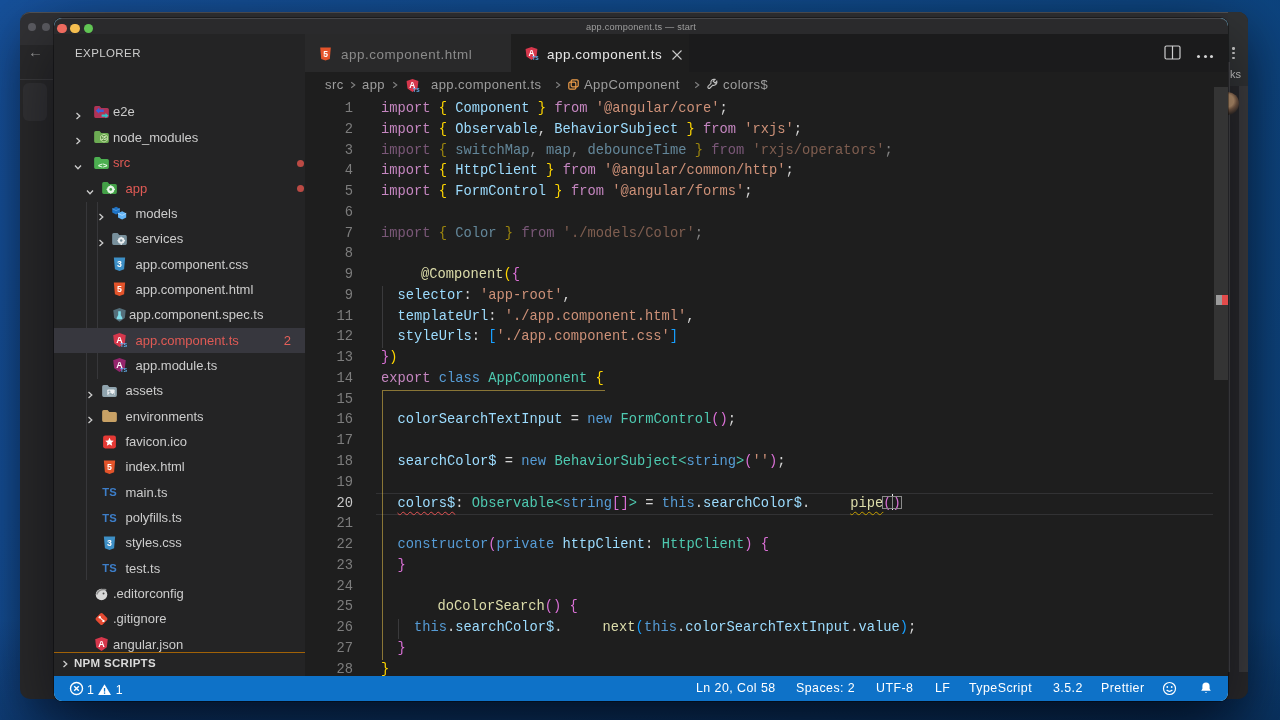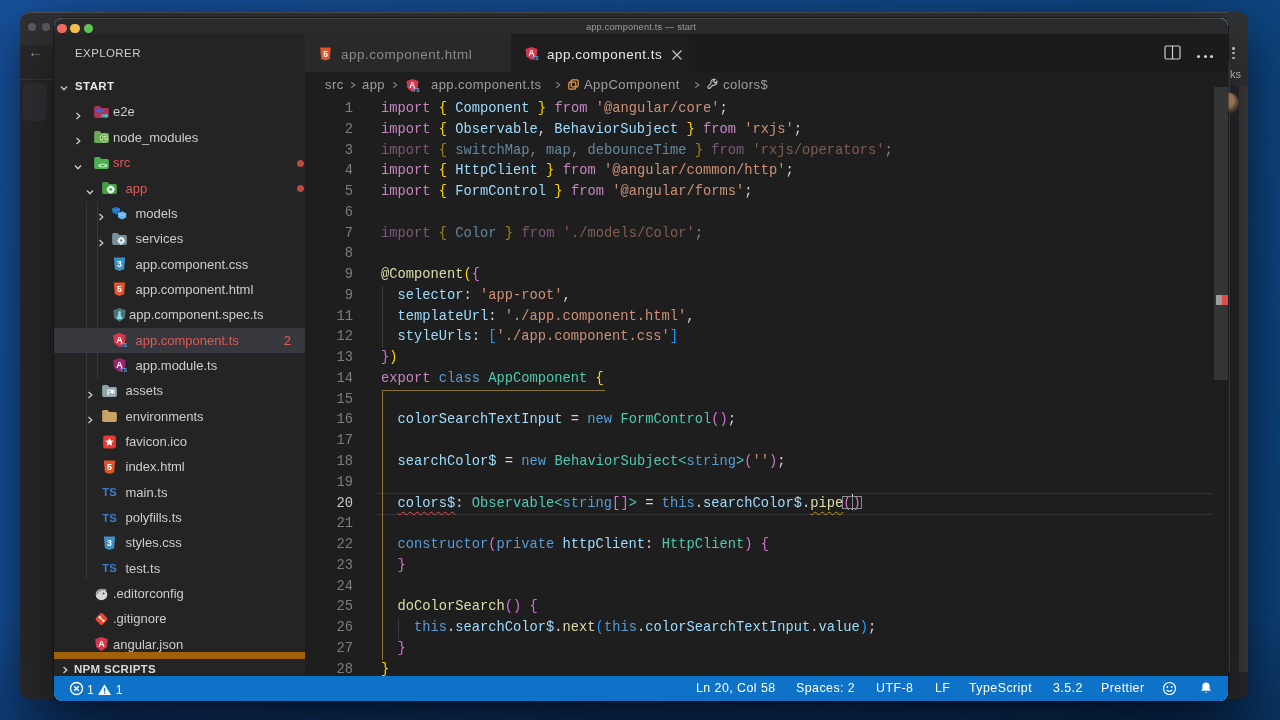--- a/index.html
+++ b/index.html
@@ -38,21 +38,21 @@
 .trow { position:absolute; left:0; width:100%; height:25.35px; }
 .trow.selrow { background:#37373e; }
 .tchev { position:absolute; top:7px; }
 .ticon { position:absolute; top:4px; }
 .ticon svg { width:17px; height:16px; }
 .tname { position:absolute; top:4.6px; font-size:13px; color:#cccccc; white-space:pre; }
 .tname.red { color:#e05a55; }
 .tdot { position:absolute; right:1px; top:9px; width:7px; height:7px; border-radius:50%; background:#bb4a44; }
 .tbadge { position:absolute; right:14px; top:4.6px; font-size:13px; color:#e4605a; }
 .tguide { position:absolute; width:1px; background:#37373a; }
-#npmh { position:absolute; left:0; top:618px; width:100%; height:23px; background:#242425; border-top:7px solid #a16207; }
+#npmh { position:absolute; left:0; top:618px; width:100%; height:23px; background:#242425; border-top:1px solid #a16207; }
 #npmh .n { position:absolute; left:20px; top:4px; font-size:11.5px; font-weight:bold; letter-spacing:.3px; color:#dadada; }
 
 #editor { position:absolute; left:251px; top:16px; width:923px; height:642px; background:#1e1e1e; overflow:hidden; }
 #tabs { position:absolute; left:0; top:0; width:100%; height:37.5px; background:#1b1b1c; }
 .tab { position:absolute; top:0; height:37.5px; }
 #tab1 { left:0; width:206px; background:#29292a; }
 #tab2 { left:206px; width:178px; background:#1e1e1e; }
 .tab .ic { position:absolute; left:13px; top:12px; }
 .tab .nm { position:absolute; left:36px; top:12.5px; font-size:13.4px; letter-spacing:.55px; }
 #tab1 .nm { color:#8b8b8b; }
@@ -67,21 +67,21 @@
 #crumbs span { position:absolute; top:5.5px; white-space:pre; }
 #crumbs .ci { top:6.5px; }
 
 #codearea { position:absolute; left:0; top:65px; width:100%; height:577.5px; }
 .mono { font-family:"Liberation Mono", monospace; font-size:13.75px; line-height:20.77px; }
 #gutter { position:absolute; left:0; top:0; width:48px; text-align:right; color:#7d7d7d; }
 #gutter .cur { color:#c8c8c8; }
 #code { position:absolute; left:76px; top:0; white-space:pre; color:#d4d4d4; }
 .cl { height:20.77px; }
 .k { color:#c586c0; } .b { color:#569cd6; } .v { color:#9cdcfe; } .t { color:#4ec9b0; }
-.f { color:#dcdcaa; } .s { color:#ce9178; } .w { color:#d4d4d4; }
+.f { color:#dcdcaa;margin-left:40px; } .s { color:#ce9178; } .w { color:#d4d4d4; }
 .g { color:#ffd700; } .p { color:#da70d6; } .u { color:#179fff; }
 .dim { opacity:.55; }
 .sqr { text-decoration:underline wavy #e45454 1px; text-underline-offset:3.5px; text-decoration-skip-ink:none; }
 .sqy { text-decoration:underline wavy #c8a100 1px; text-underline-offset:3.5px; text-decoration-skip-ink:none; }
 .cursor { display:inline-block; width:0; height:16px; border-left:1.6px solid #f0f0f0; vertical-align:-3px; }
 .mbox { position:relative; }
 .mbox::after { content:''; position:absolute; left:-1px; right:-1px; top:0px; bottom:2px; border:1px solid #8a8a8a; }
 #curline { position:absolute; left:71px; top:394px; width:837px; height:21.8px;
   border-top:1px solid #323234; border-bottom:1px solid #323234; }
 .iguide { position:absolute; width:1px; background:#3a3a3c; }
@@ -121,26 +121,20 @@
 <div id="win">
   <div id="titlebar">
     <div class="t">app.component.ts — start</div>
     <span class="tl" style="left:3px;  background:#ed6a5e;"></span>
     <span class="tl" style="left:16.3px;   background:#f4bd4f;"></span>
     <span class="tl" style="left:29.7px; background:#61c554;"></span>
   </div>
 
   <div id="sidebar">
     <div id="expl">EXPLORER</div>
-    <div id="starth">
-        <svg class="c" style="position:absolute;left:5px;top:7px" width="10" height="10" viewBox="0 0 10 10">
-          <path d="M2 3.5 L5 6.8 L8 3.5" fill="none" stroke="#cccccc" stroke-width="1.3"></path>
-        </svg>
-        <span class="n">START</span>
-      </div>
     <div class="tguide" style="left:31.5px; top:168px; height:378px;"></div>
     <div class="tguide" style="left:43px; top:168px; height:177px;"></div>
     <div class="trow" style="top:65.9px">
         <span class="tchev" style="left:19px"><svg width="10" height="10" viewBox="0 0 10 10">
             <path d="M3.5 2 L6.8 5 L3.5 8" fill="none" stroke="#cccccc" stroke-width="1.3"></path>
           </svg></span>
         <span class="ticon" style="left:39px"><svg width="15" height="14" viewBox="0 0 15 14">
             <path d="M1 3.2 q0-1.4 1.4-1.4 h3.4 l1.5 1.6 h5.3 q1.4 0 1.4 1.4 v6 q0 1.4-1.4 1.4 h-10.2 q-1.4 0-1.4-1.4 z" fill="#b03357"></path>
             <path d="M9.5 4.7 h-4 v-1.6 l-3 2.7 3 2.7 v-1.6 h4 z" fill="#3b63d8"></path>
             <path d="M7.6 9.3 h3.4 v-1.5 l2.7 2.4 -2.7 2.4 v-1.5 h-3.4 z" fill="#2ec6c9"></path>

